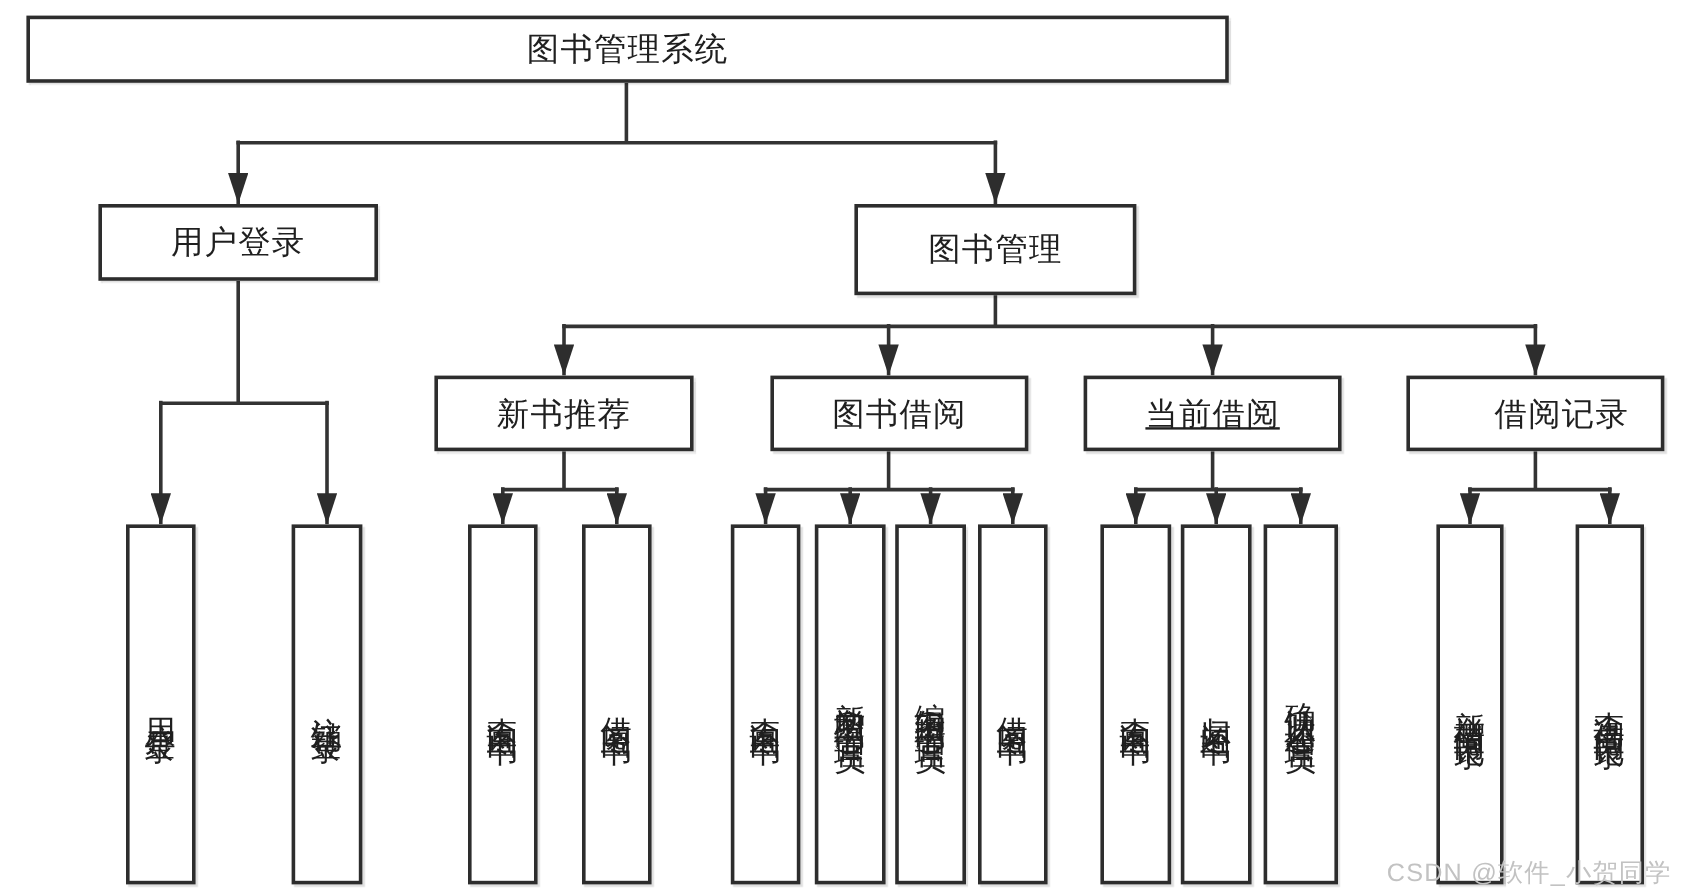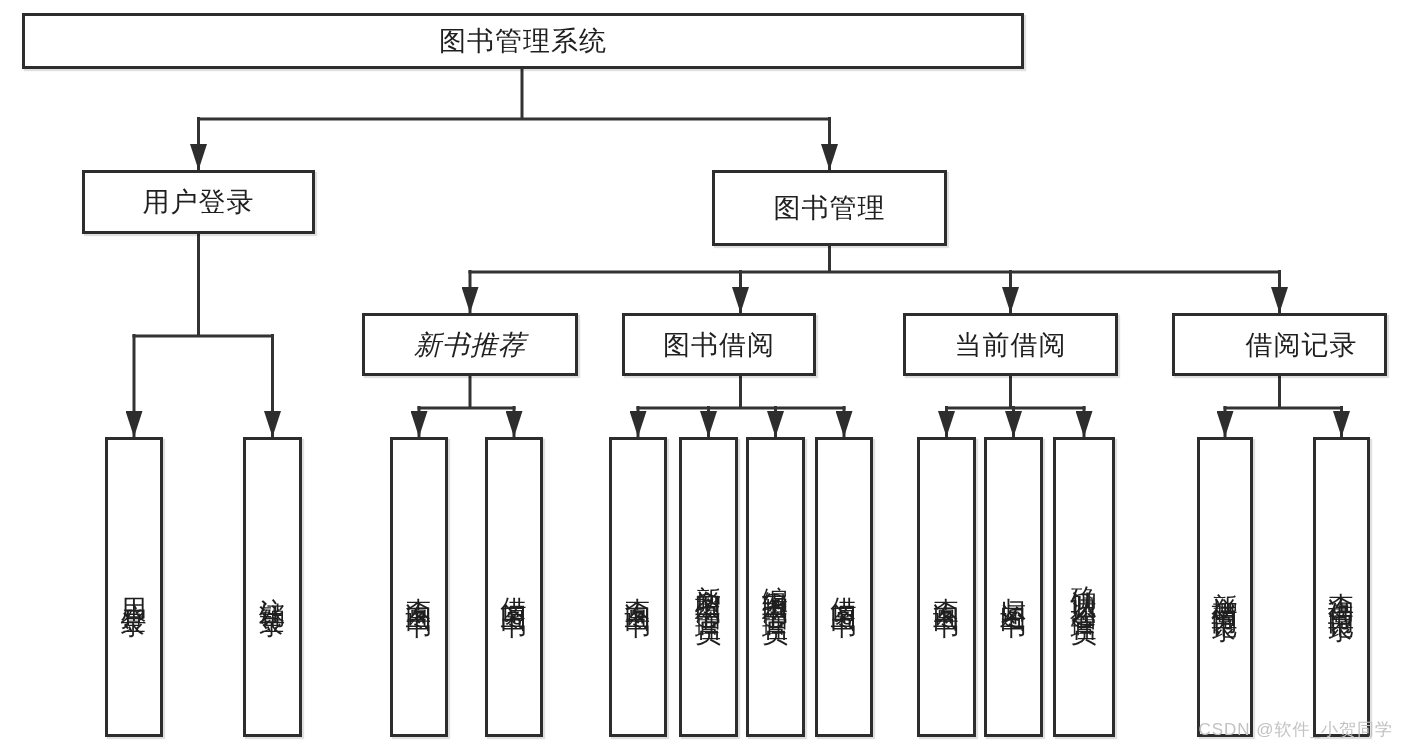--- a/index.html
+++ b/index.html
@@ -33,21 +33,21 @@
     font-size: 26px;
     writing-mode: vertical-rl;
     text-orientation: mixed;
     letter-spacing: 5px;
     line-height: 1;
   }
   .watermark {
     position: absolute;
     right: 12px;
     bottom: 6px;
-    font-size: 17px;
+    font-size: 21px;
     color: #c2c2c2;
     letter-spacing: 1px;
     white-space: nowrap;
   }
 </style>
 </head>
 <body>
 
 <div class="stage">
 
@@ -105,27 +105,27 @@
     <span>图书管理系统</span>
   </div>
 
   <div class="node h" style="left:82px; top:170px; width:233px; height:64px;">
     <span>用户登录</span>
   </div>
   <div class="node h" style="left:712px; top:170px; width:235px; height:76px;">
     <span>图书管理</span>
   </div>
 
-  <div class="node h" style="left:362px; top:313px; width:216px; height:63px;font-style:italic;">
+  <div class="node h" style="left:362px; top:313px; width:216px; height:63px;">
     <span>新书推荐</span>
   </div>
-  <div class="node h" style="left:622px; top:313px; width:194px; height:63px;">
+  <div class="node h" style="left:642px; top:313px; width:215px; height:63px;">
     <span>图书借阅</span>
   </div>
-  <div class="node h" style="left:903px; top:313px; width:215px; height:63px;">
+  <div class="node h" style="left:903px; top:313px; width:215px; height:63px;text-decoration:underline;">
     <span>当前借阅</span>
   </div>
   <div class="node h" style="left:1172px; top:313px; width:215px; height:63px;padding-left:44px;">
     <span>借阅记录</span>
   </div>
 
   <div class="node v" style="left:105px; top:437px; width:58px; height:300px;">
     <span>用户登录</span>
   </div>
   <div class="node v" style="left:243px; top:437px; width:59px; height:300px;">

